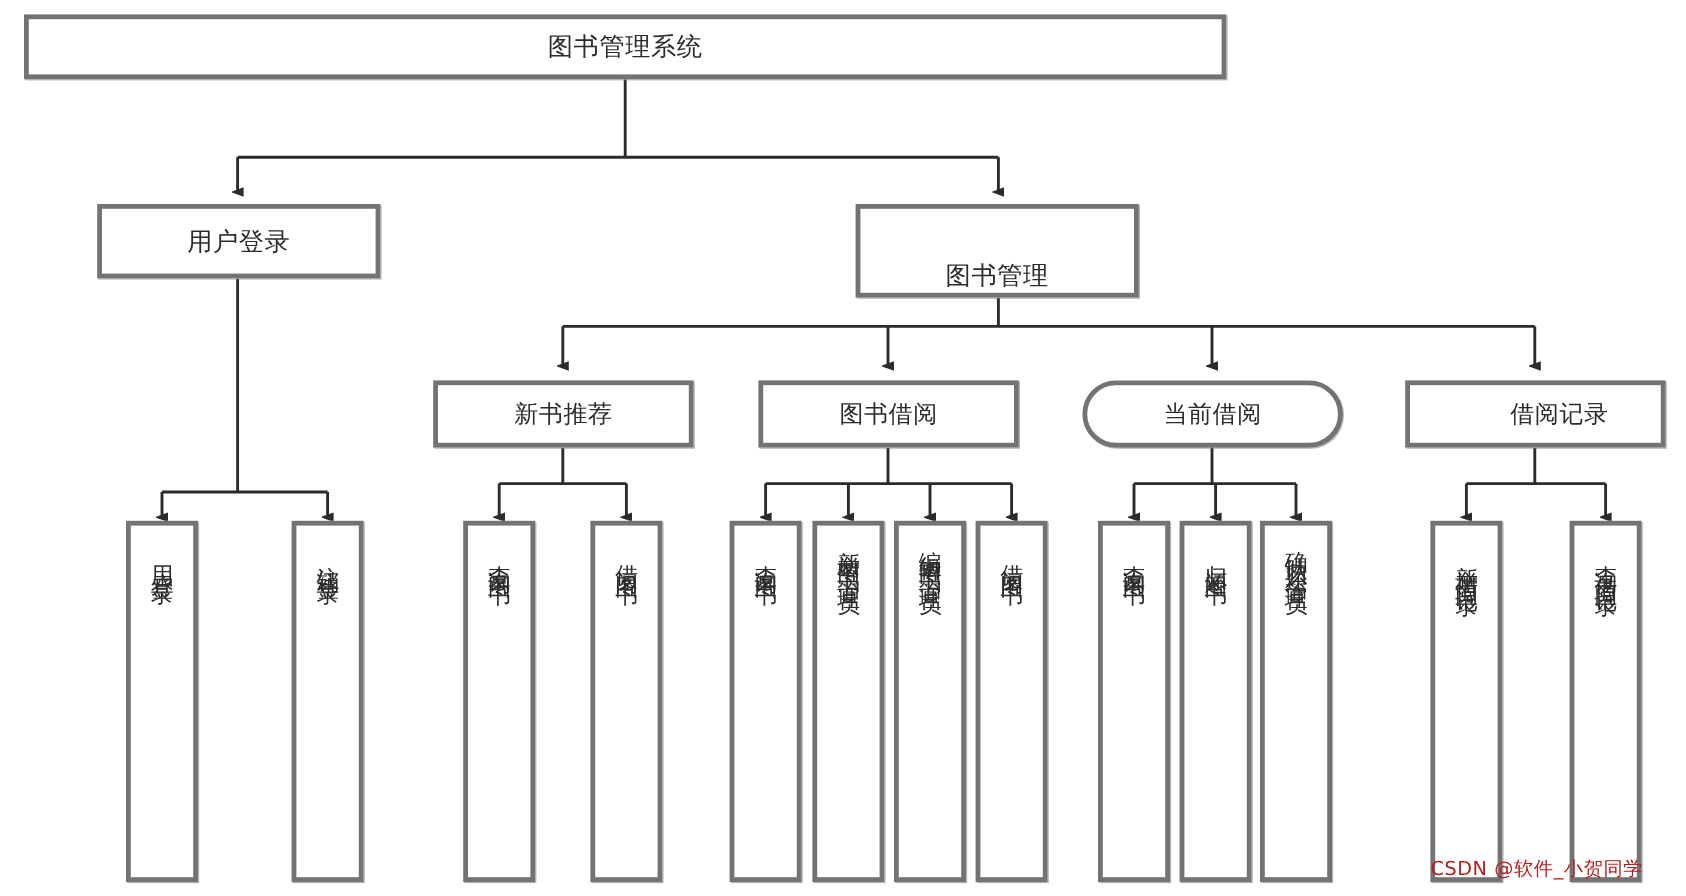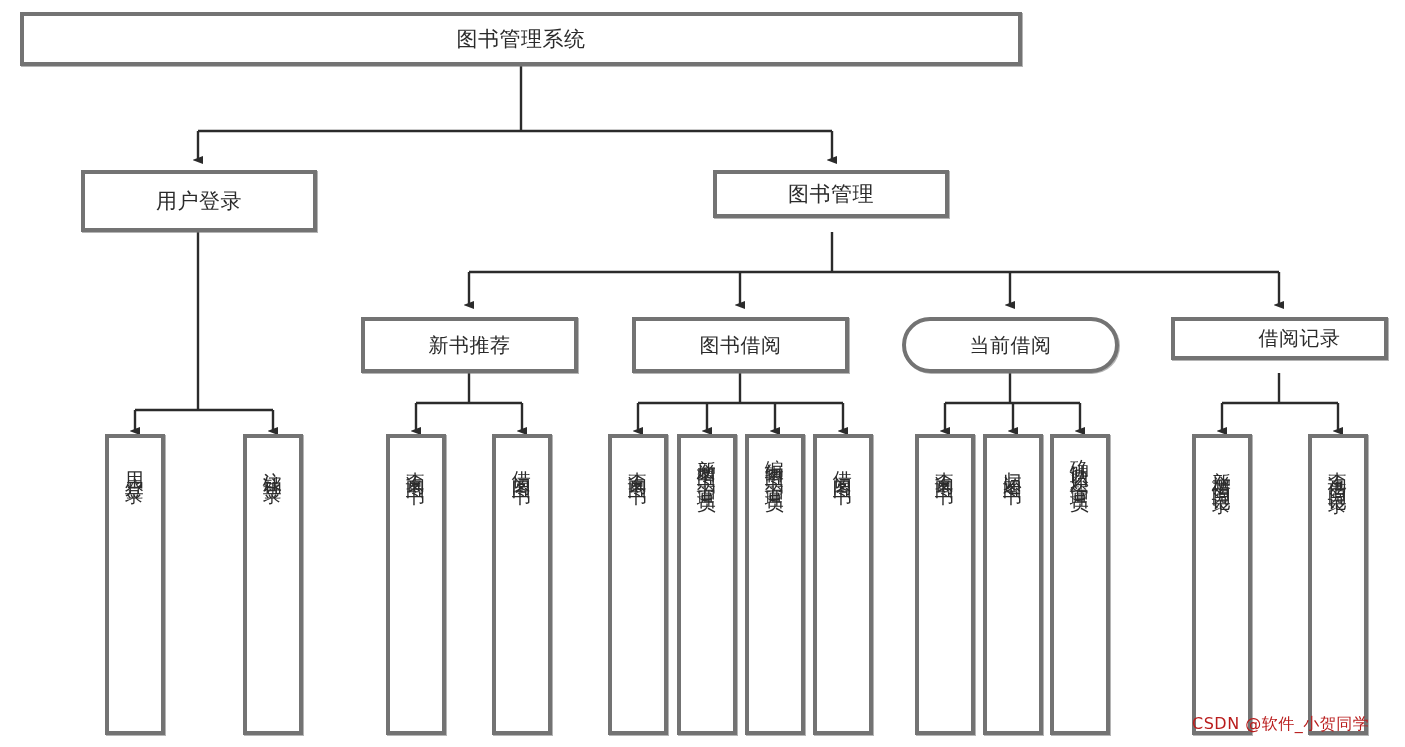--- a/index.html
+++ b/index.html
@@ -128,34 +128,34 @@
     </g>
   </svg>
 
   <div class="node-box level-0" style="left:20px; top:12px; width:1002px; height:54px;">
     <span class="node-label">图书管理系统</span>
   </div>
 
   <div class="node-box level-1" style="left:81px; top:170px; width:236px; height:62px;">
     <span class="node-label">用户登录</span>
   </div>
-  <div class="node-box level-1" style="left:713px; top:170px; width:236px; height:48px;">
+  <div class="node-box level-1" style="left:713px; top:170px; width:236px; height:78px;align-items:flex-end;">
     <span class="node-label">图书管理</span>
   </div>
 
   <div class="node-box level-2" style="left:361px; top:317px; width:217px; height:56px;">
     <span class="node-label">新书推荐</span>
   </div>
   <div class="node-box level-2" style="left:632px; top:317px; width:217px; height:56px;">
     <span class="node-label">图书借阅</span>
   </div>
   <div class="node-box level-2" style="left:902px; top:317px; width:217px; height:56px;border-radius:28px;">
     <span class="node-label">当前借阅</span>
   </div>
-  <div class="node-box level-2" style="left:1171px; top:317px; width:217px; height:43px;padding-left:40px;">
+  <div class="node-box level-2" style="left:1171px; top:317px; width:217px; height:56px;padding-left:40px;">
     <span class="node-label">借阅记录</span>
   </div>
 
   <div class="node-box vertical" style="left:105px; top:434px; width:60px; height:301px;">
     <span class="node-label">用户登录</span>
   </div>
   <div class="node-box vertical" style="left:243px; top:434px; width:60px; height:301px;">
     <span class="node-label">注销登录</span>
   </div>
 

